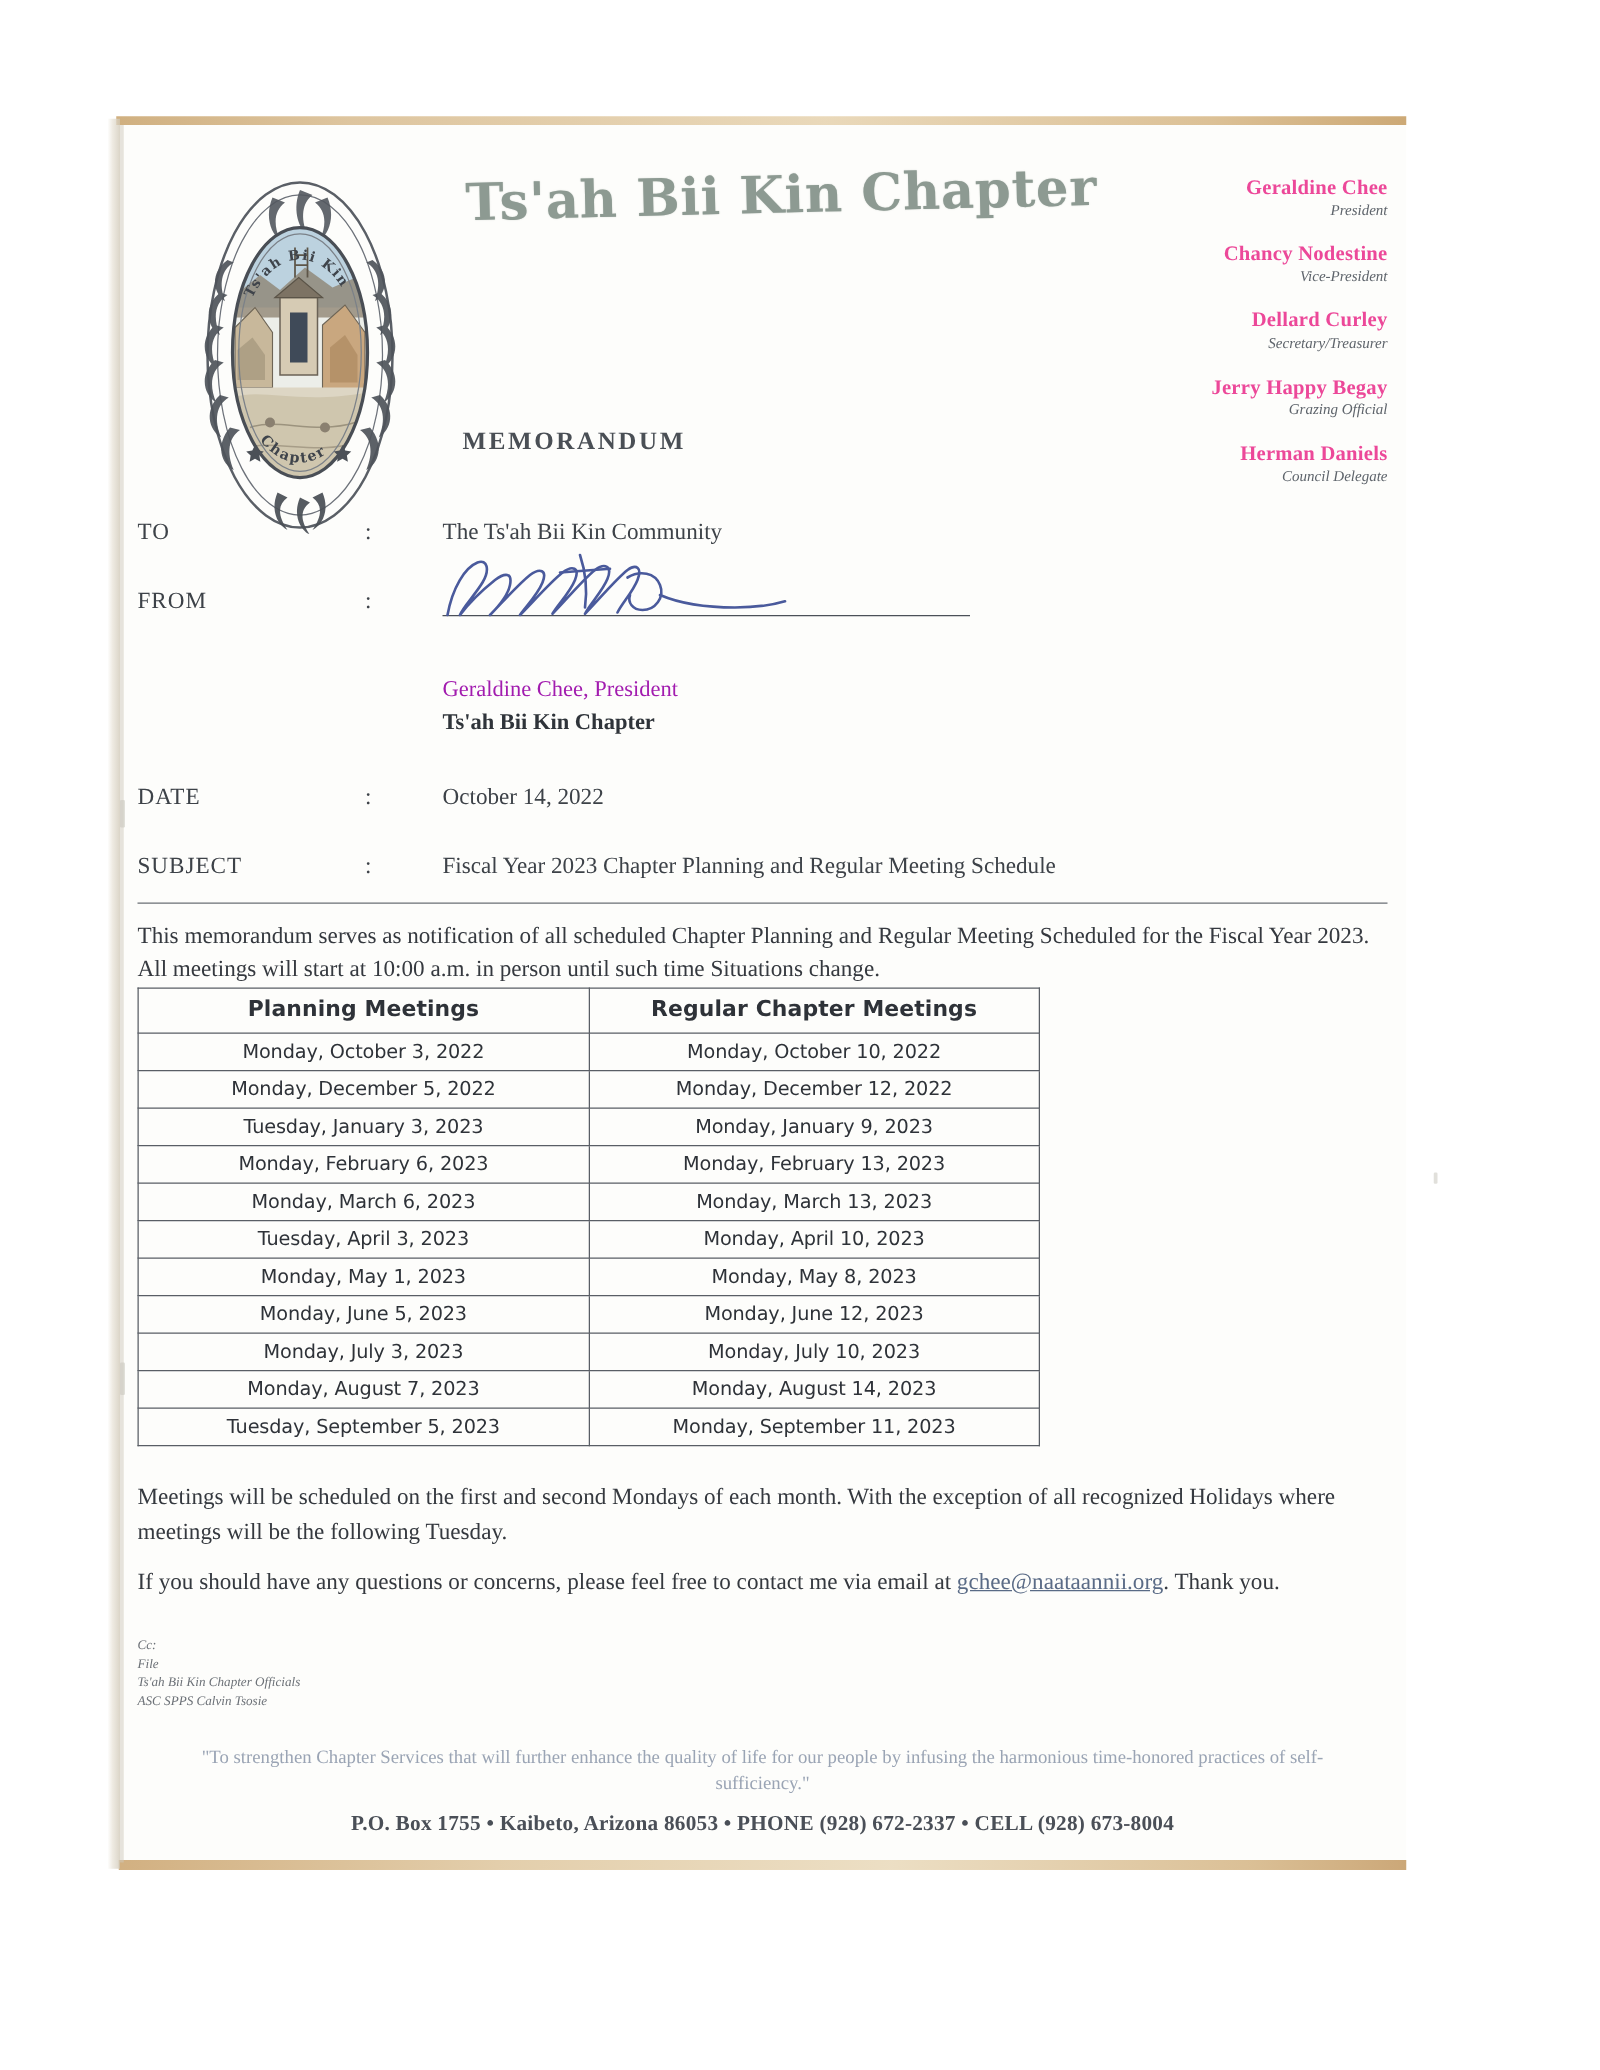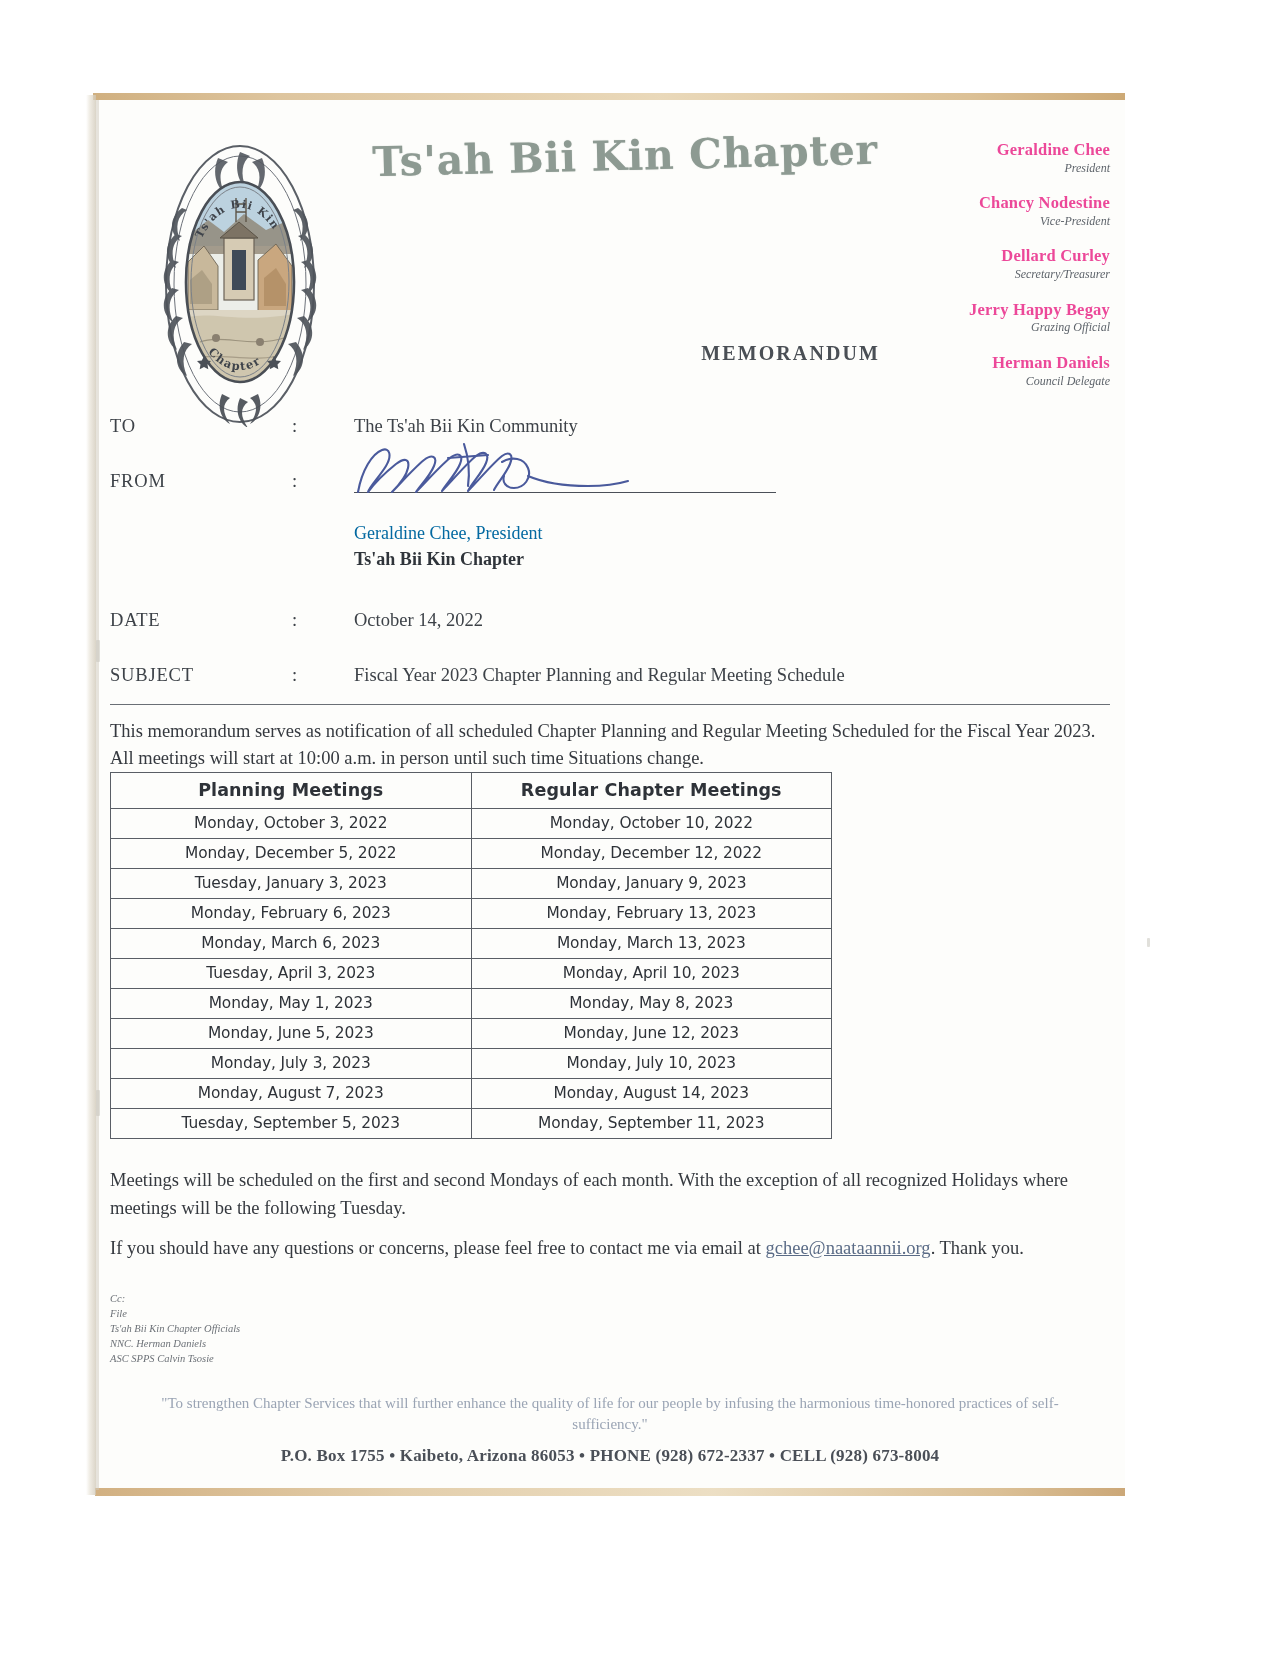--- a/index.html
+++ b/index.html
@@ -110,21 +110,21 @@
     font-style: italic;
     font-size: 12px;
     color: #5e646b;
     line-height: 1.3;
   }
 
   .memo-word {
     position: absolute;
     left: 260px; top: 232px;
     width: 510px;
-    text-align: right;
+    text-align: left;
     font-family: "Liberation Serif", serif;
     font-weight: bold;
     font-size: 20px;
     letter-spacing: 2.1px;
     color: #4a4f55;
   }
 
   
   .fields { position: relative; margin-top: 4px; }
   .frow {
@@ -159,23 +159,23 @@
   .sig-ink {
     position: absolute;
     left: -2px; top: -6px;
     width: 310px; height: 62px;
     pointer-events: none;
   }
   .sig-ink svg { width: 100%; height: 100%; display: block; }
 
   .sig-name {
     margin-left: 244px;
-    margin-top: 4px;
+    margin-top: 22px;
     font-size: 18px;
-    color: #0369a1;
+    color: #a21caf;
     line-height: 1.45;
   }
   .sig-org {
     margin-left: 244px;
     font-size: 18px;
     font-weight: bold;
     color: #2f343a;
     line-height: 1.45;
   }
 
@@ -501,21 +501,20 @@
   </table>
 
   <div class="para closing">Meetings will be scheduled on the first and second Mondays of each month. With the exception of all recognized Holidays where meetings will be the following Tuesday.</div>
 
   <div class="para"><span>If you should have any questions or concerns, please feel free to contact me via email at </span><span class="email-link">gchee@naataannii.org</span><span>. Thank you.</span></div>
 
   <div class="cc-block">
     <div>Cc:</div>
     <div>File</div>
     <div>Ts'ah Bii Kin Chapter Officials</div>
-    <div>NNC. Herman Daniels</div>
     <div>ASC SPPS Calvin Tsosie</div>
   </div>
 
   <div class="footer">
     <div class="motto">"To strengthen Chapter Services that will further enhance the quality of life for our people by infusing the harmonious time-honored practices of self-sufficiency."</div>
     <div class="address">P.O. Box 1755  •  Kaibeto, Arizona  86053  •  PHONE (928) 672-2337  •  CELL (928) 673-8004</div>
   </div>
 
 </div>
 

